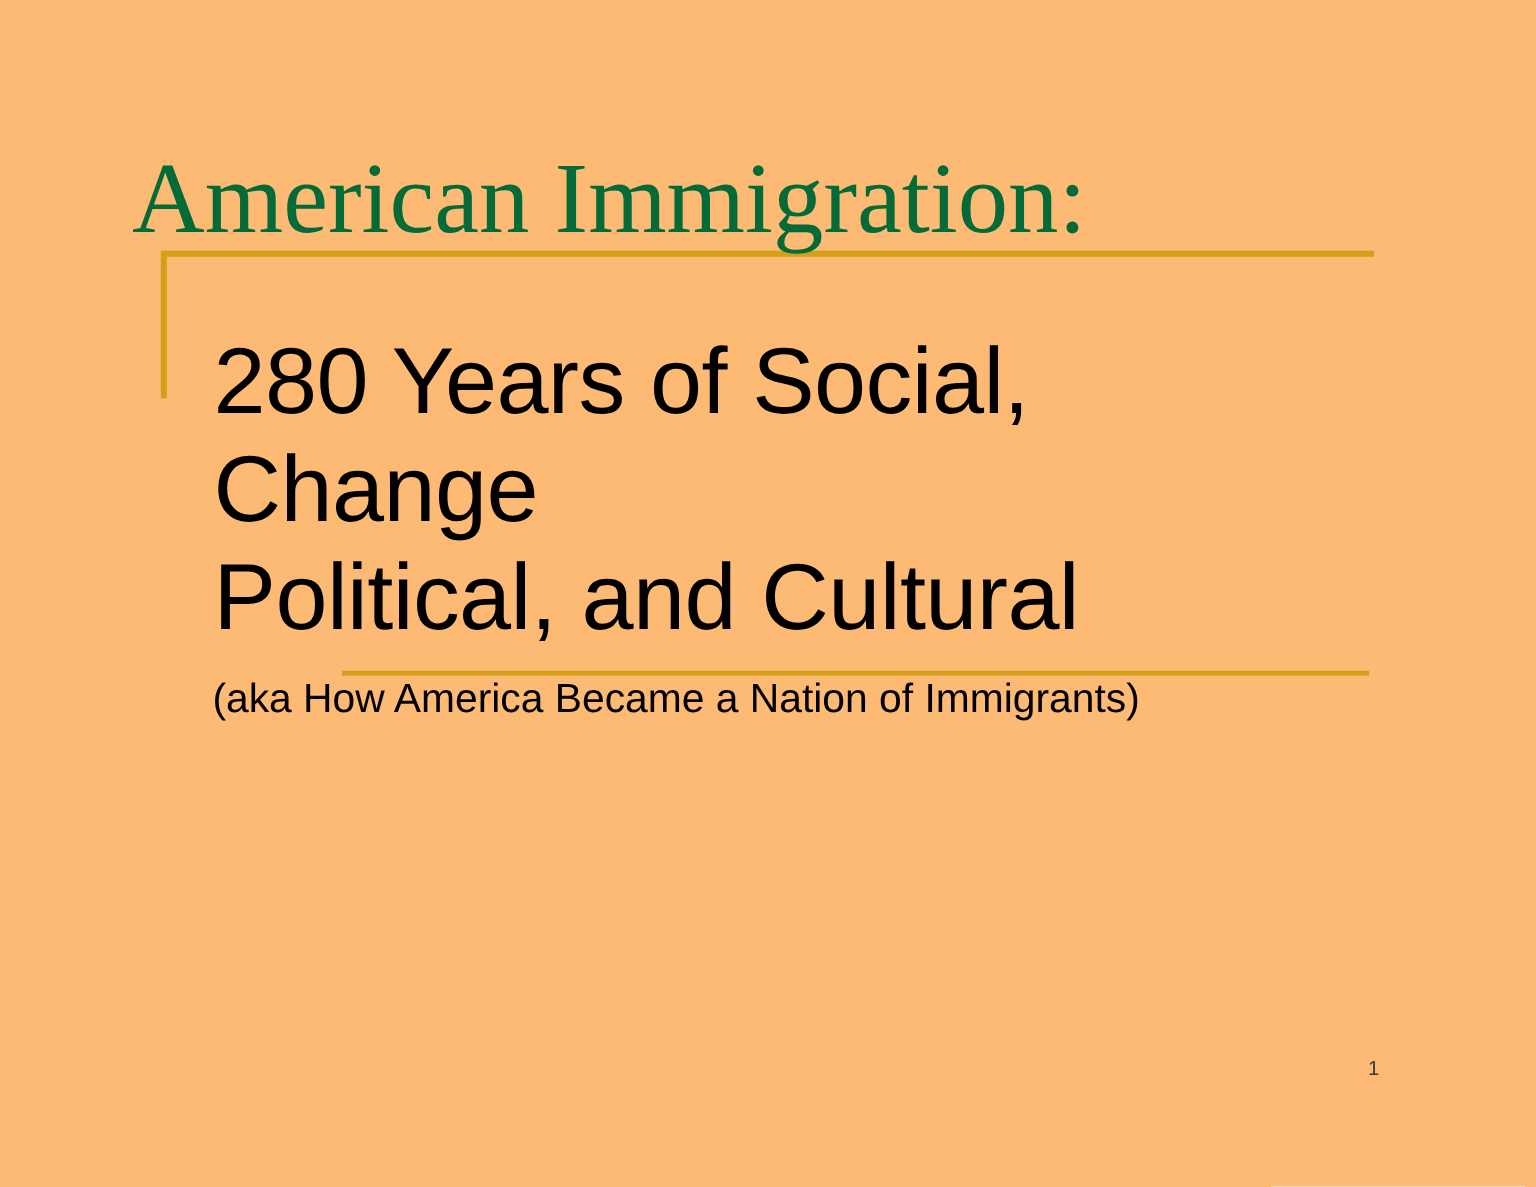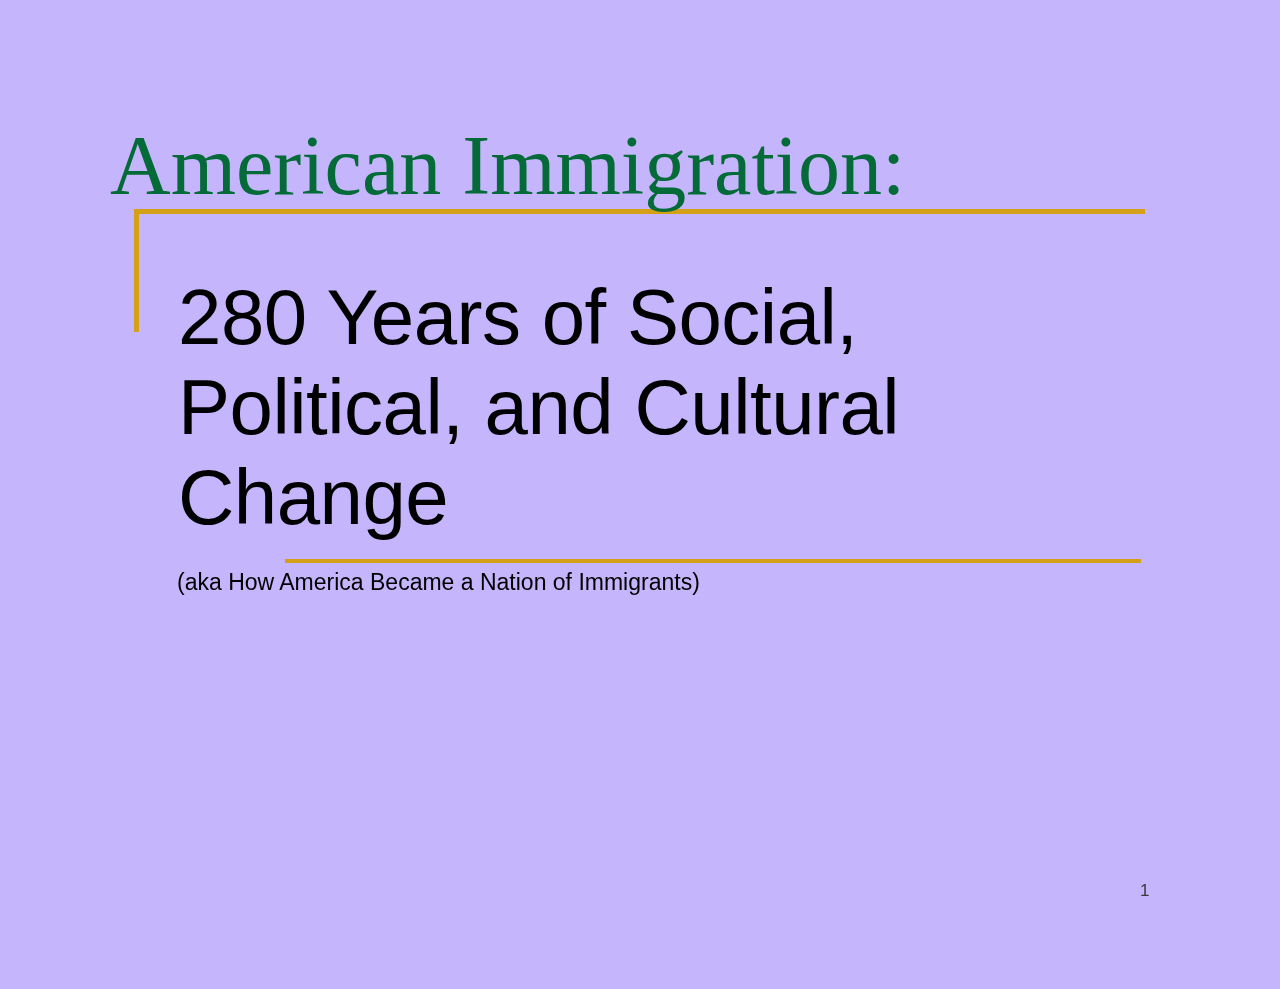--- a/index.html
+++ b/index.html
@@ -5,21 +5,21 @@
   html, body {
     margin: 0;
     padding: 0;
     background: #ffffff;
   }
 
   #slide {
     position: relative;
     width: 1280px;
     height: 989px;
-    background: #c4b5fd;
+    background: #fdba74;
     overflow: hidden;
     font-family: "Liberation Sans", sans-serif;
   }
 
   
   #slide-title {
     position: absolute;
     left: 110px;
     top: 118px;
     width: 1040px;
@@ -82,21 +82,21 @@
     white-space: nowrap;
     letter-spacing: -0.5px;
   }
 
   
   #slide-subtitle {
     position: absolute;
     left: 177px;
     top: 562px;
     font-family: "Liberation Sans", sans-serif;
-    font-size: 23px;
+    font-size: 34px;
     line-height: 40px;
     font-weight: 400;
     color: #000000;
     white-space: nowrap;
     letter-spacing: 0px;
     z-index: 3;
   }
 
   
   #page-number {
@@ -116,22 +116,22 @@
 <div id="slide">
 
   <div id="slide-title">American Immigration:</div>
 
   <div class="gold-rule-top"></div>
 
   <div class="gold-rule-vertical"></div>
 
   <div id="slide-body">
     <div class="body-line">280 Years of Social,</div>
+    <div class="body-line">Change</div>
     <div class="body-line">Political, and Cultural</div>
-    <div class="body-line">Change</div>
   </div>
 
   <div class="gold-rule-bottom"></div>
 
   <div id="slide-subtitle">(aka How America Became a Nation of Immigrants)</div>
 
   <div id="page-number">1</div>
 
 </div>
 

